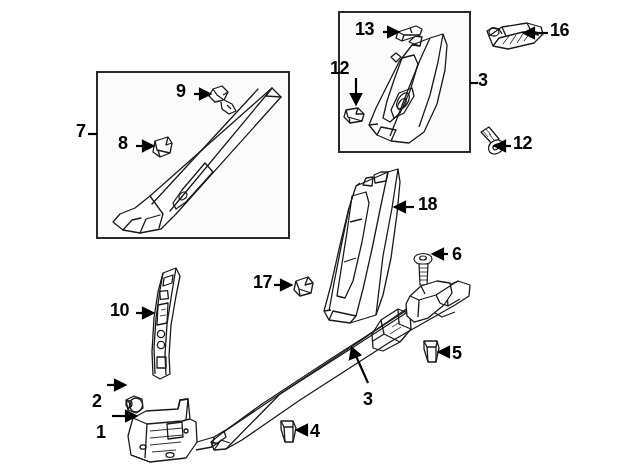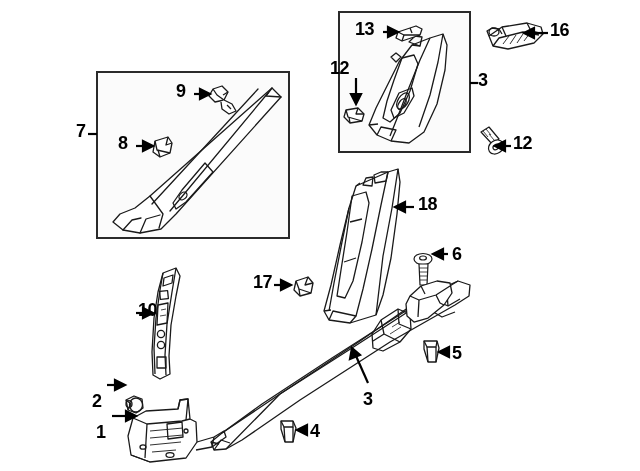--- a/index.html
+++ b/index.html
@@ -342,21 +342,21 @@
 
   <div class="callout" style="left:96px;  top:423px;">1</div>
   <div class="callout" style="left:92px;  top:392px;">2</div>
   <div class="callout" style="left:363px; top:390px;">3</div>
   <div class="callout" style="left:310px; top:422px;">4</div>
   <div class="callout" style="left:452px; top:344px;">5</div>
   <div class="callout" style="left:452px; top:245px;">6</div>
   <div class="callout" style="left:76px;  top:122px;">7</div>
   <div class="callout" style="left:118px; top:134px;">8</div>
   <div class="callout" style="left:176px; top:82px;">9</div>
-  <div class="callout" style="left:110px; top:301px;margin-left:28px;">10</div>
+  <div class="callout" style="left:110px; top:301px;">10</div>
   <div class="callout" style="left:478px; top:71px;">3</div>
   <div class="callout" style="left:330px; top:59px;">12</div>
   <div class="callout" style="left:355px; top:20px;">13</div>
   <div class="callout" style="left:418px; top:195px;">18</div>
   <div class="callout" style="left:253px; top:273px;">17</div>
   <div class="callout" style="left:550px; top:21px;">16</div>
   <div class="callout" style="left:513px; top:134px;">12</div>
 
 </div>
 

